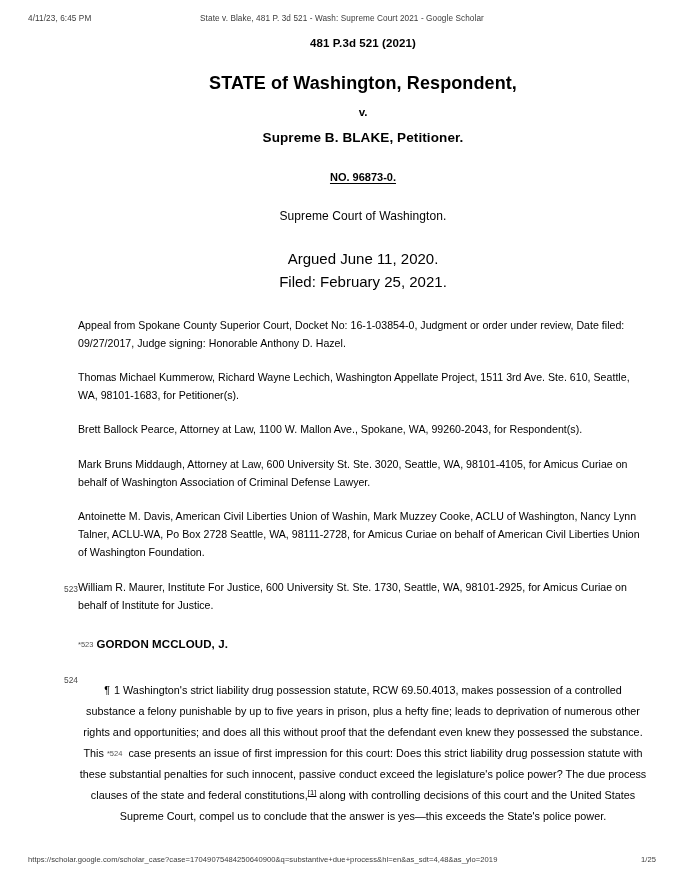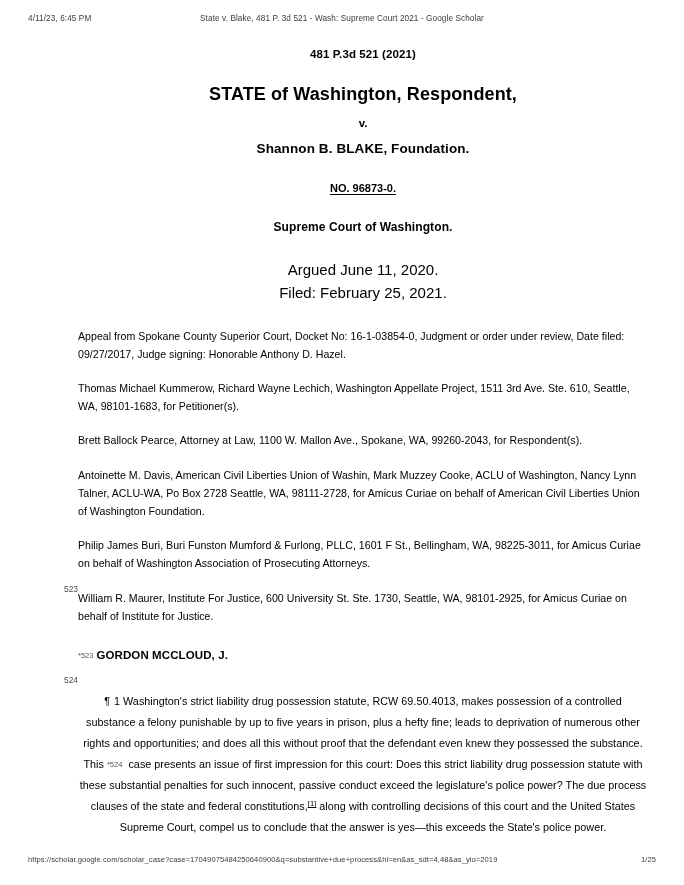--- a/index.html
+++ b/index.html
@@ -69,21 +69,21 @@
   .print-footer .pf-right {
     position: absolute;
     right: 28px;
     top: 0;
     white-space: nowrap;
   }
 
   
   .content {
     position: absolute;
-    top: 40px;
+    top: 29px;
     left: 78px;
     width: 570px;
   }
 
   .caption-block {
     text-align: center;
   }
   .cite-line {
     font-size: 11.5px;
     font-weight: bold;
@@ -109,21 +109,21 @@
   }
   .docket-line {
     font-size: 11px;
     font-weight: bold;
     margin: 26px 0 0 0;
     text-decoration: underline;
     text-underline-offset: 2px;
   }
   .court-line {
     font-size: 12px;
-    font-weight: bold;
+    font-weight: normal;
     margin: 26px 0 0 0;
     letter-spacing: 0.1px;
   }
   .date-line {
     font-size: 15px;
     font-weight: normal;
     margin: 24px 0 0 0;
     line-height: 1.55;
   }
   .date-line .d2 { display: block; }
@@ -202,35 +202,35 @@
 
   <div class="gutter-num gutter-523">523</div>
   <div class="gutter-num gutter-524">524</div>
 
   <div class="content">
 
     <div class="caption-block">
       <div class="cite-line">481 P.3d 521 (2021)</div>
       <div class="party-line">STATE of Washington, Respondent,</div>
       <div class="v-line">v.</div>
-      <div class="party-line2">Shannon B. BLAKE, Foundation.</div>
+      <div class="party-line2">Supreme B. BLAKE, Petitioner.</div>
       <div class="docket-line">NO. 96873-0.</div>
       <div class="court-line">Supreme Court of Washington.</div>
       <div class="date-line">
         <span class="d1">Argued June 11, 2020.</span>
         <span class="d2">Filed: February 25, 2021.</span>
       </div>
     </div>
 
     <div class="counsel">
       <p>Appeal from Spokane County Superior Court, Docket No: 16-1-03854-0, Judgment or order under review, Date filed: 09/27/2017, Judge signing: Honorable Anthony D. Hazel.</p>
       <p>Thomas Michael Kummerow, Richard Wayne Lechich, Washington Appellate Project, 1511 3rd Ave. Ste. 610, Seattle, WA, 98101-1683, for Petitioner(s).</p>
       <p>Brett Ballock Pearce, Attorney at Law, 1100 W. Mallon Ave., Spokane, WA, 99260-2043, for Respondent(s).</p>
+      <p>Mark Bruns Middaugh, Attorney at Law, 600 University St. Ste. 3020, Seattle, WA, 98101-4105, for Amicus Curiae on behalf of Washington Association of Criminal Defense Lawyer.</p>
       <p>Antoinette M. Davis, American Civil Liberties Union of Washin, Mark Muzzey Cooke, ACLU of Washington, Nancy Lynn Talner, ACLU-WA, Po Box 2728 Seattle, WA, 98111-2728, for Amicus Curiae on behalf of American Civil Liberties Union of Washington Foundation.</p>
-      <p>Philip James Buri, Buri Funston Mumford &amp; Furlong, PLLC, 1601 F St., Bellingham, WA, 98225-3011, for Amicus Curiae on behalf of Washington Association of Prosecuting Attorneys.</p>
       <p>William R. Maurer, Institute For Justice, 600 University St. Ste. 1730, Seattle, WA, 98101-2925, for Amicus Curiae on behalf of Institute for Justice.</p>
     </div>
 
     <div class="opinion">
       <div class="author-row">
         <span class="star-page">*523</span><span class="author-name">GORDON MCCLOUD, J.</span>
       </div>
 
       <p class="opinion-para"><span class="pilcrow">¶</span> <span>1</span> <span>Washington's strict liability drug possession statute, RCW 69.50.4013, makes possession of a controlled substance a felony punishable by up to five years in prison, plus a hefty fine; leads to deprivation of numerous other rights and opportunities; and does all this without proof that the defendant even knew they possessed the substance. This </span><span class="star-page">*524</span><span> case presents an issue of first impression for this court: Does this strict liability drug possession statute with these substantial penalties for such innocent, passive conduct exceed the legislature's police power? The due process clauses of the state and federal constitutions,</span><a class="fn-link">[1]</a><span> along with controlling decisions of this court and the United States Supreme Court, compel us to conclude that the answer is yes—this exceeds the State's police power.</span></p>
     </div>

